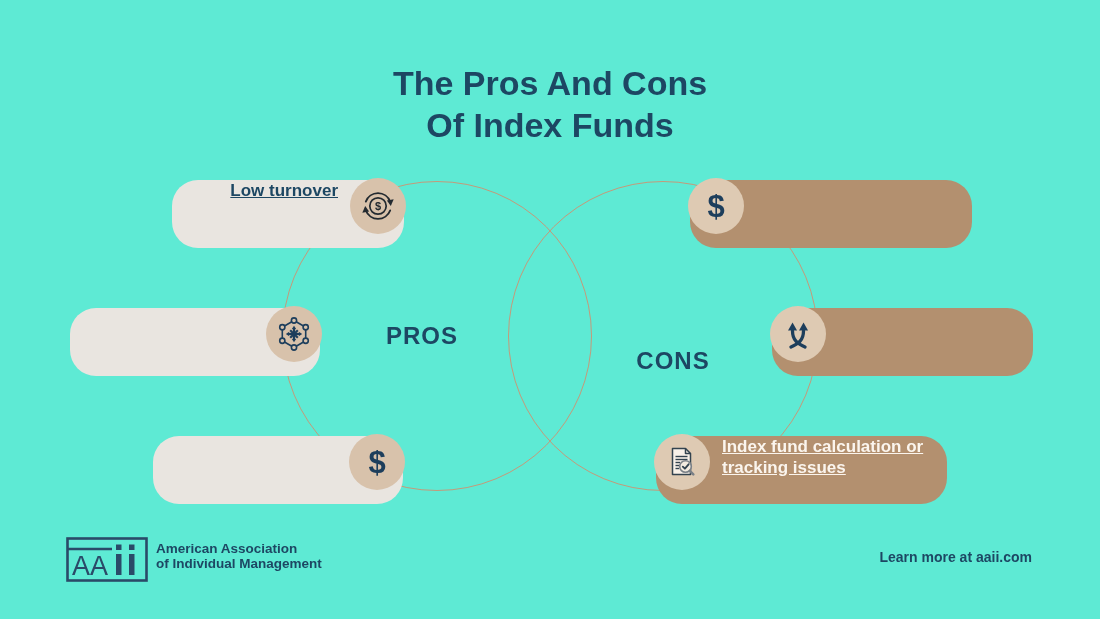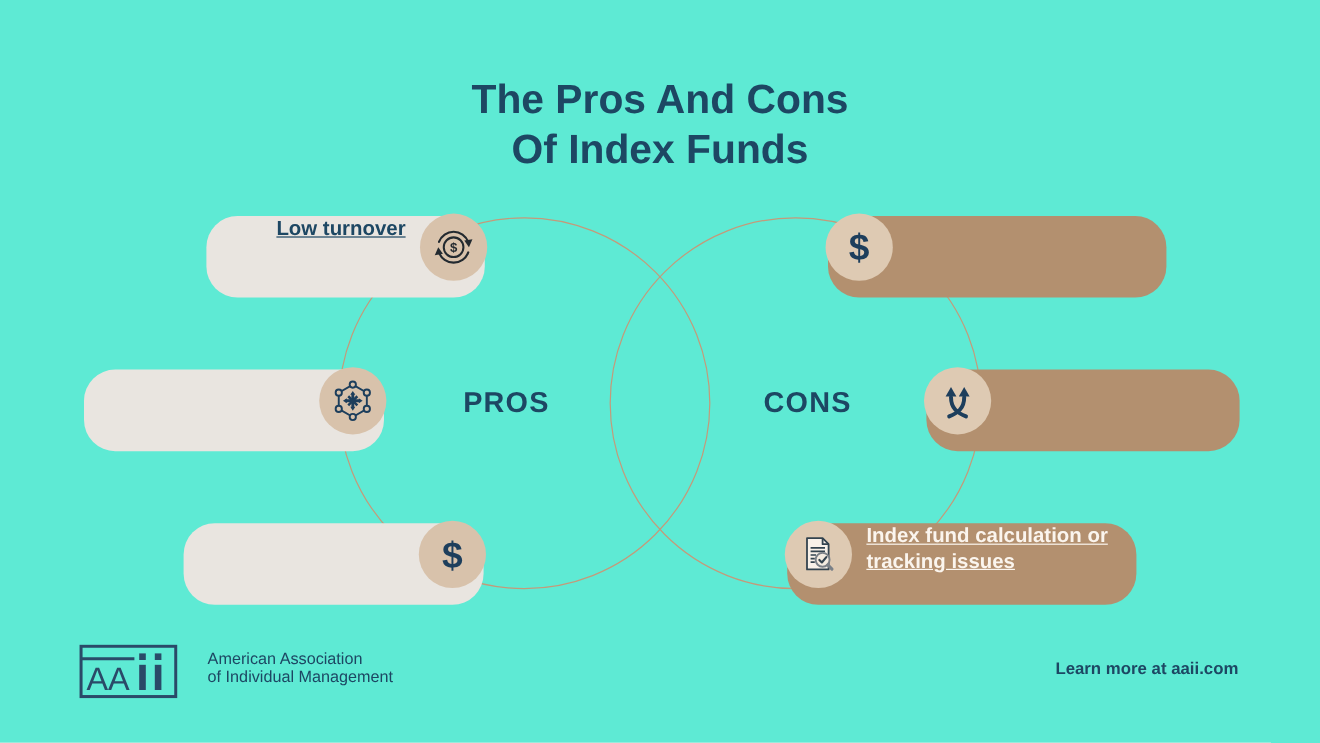--- a/index.html
+++ b/index.html
@@ -39,21 +39,21 @@
     position: absolute;
     top: 322px;
     width: 140px;
     text-align: center;
     color: #1d4763;
     font-weight: bold;
     font-size: 24px;
     letter-spacing: 1px;
   }
   .venn-label.pros-label { left: 352px; }
-  .venn-label.cons-label { left: 603px; }
+  .venn-label.cons-label { left: 603px; margin-top: 25px; }
   .pill {
     position: absolute;
     height: 68px;
     border-radius: 26px;
     display: flex;
     align-items: flex-start;
     font-weight: bold;
     font-size: 17px;
     line-height: 21px;
     z-index: 2;
@@ -85,24 +85,24 @@
   .pill.pros .icon-circle { right: -2px; background: #d8c2ab; }
   .pill.cons .icon-circle { left: -2px;  background: #decab3; }
   .icon-circle svg { display: block; }
   .footer-logo {
     position: absolute;
     left: 66px;
     top: 537px;
   }
   .footer-org {
     position: absolute;
-    left: 173px;
+    left: 156px;
     top: 541px;
     color: #1d4763;
-    font-weight: normal;
+    font-weight: bold;
     font-size: 13.5px;
     line-height: 15px;
   }
   .learn-more {
     position: absolute;
     right: 68px;
     top: 549px;
     color: #1d4763;
     font-weight: bold;
     font-size: 14px;

